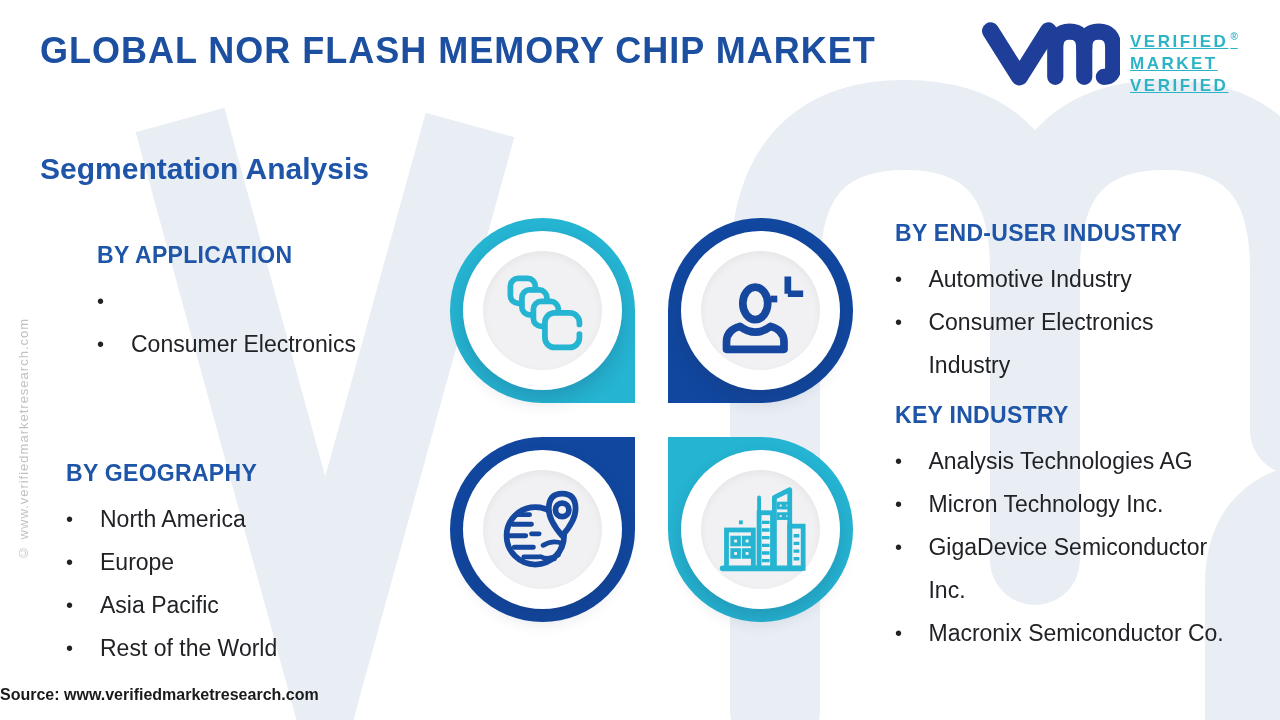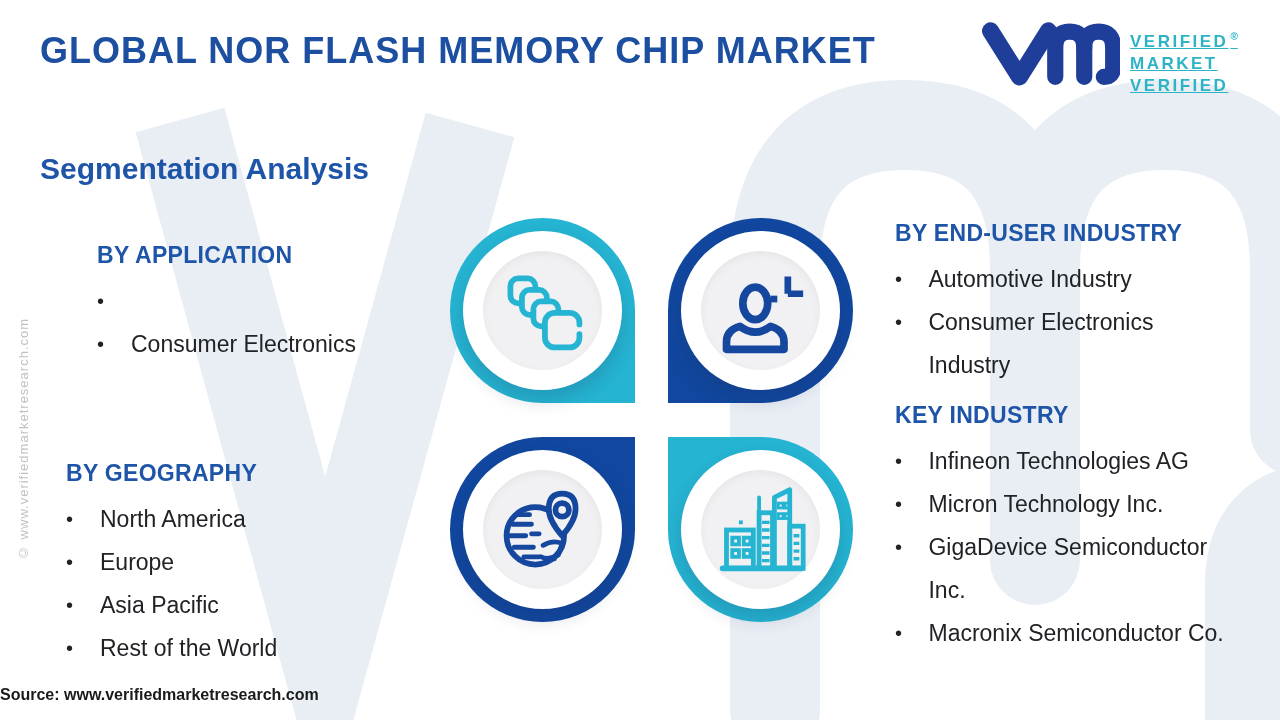--- a/index.html
+++ b/index.html
@@ -149,21 +149,21 @@
       <span class="marker">•</span>
       <span class="txt">Consumer Electronics
 Industry</span>
     </div>
   </div>
 
   <div class="section" id="sec-keyplayers">
     <h2>KEY INDUSTRY</h2>
     <div class="item">
       <span class="marker">•</span>
-      <span class="txt">Infineon Technologies AG</span>
+      <span class="txt">Analysis Technologies AG</span>
     </div>
     <div class="item">
       <span class="marker">•</span>
       <span class="txt">Micron Technology Inc.</span>
     </div>
     <div class="item">
       <span class="marker">•</span>
       <span class="txt">GigaDevice Semiconductor
 Inc.</span>
     </div>

